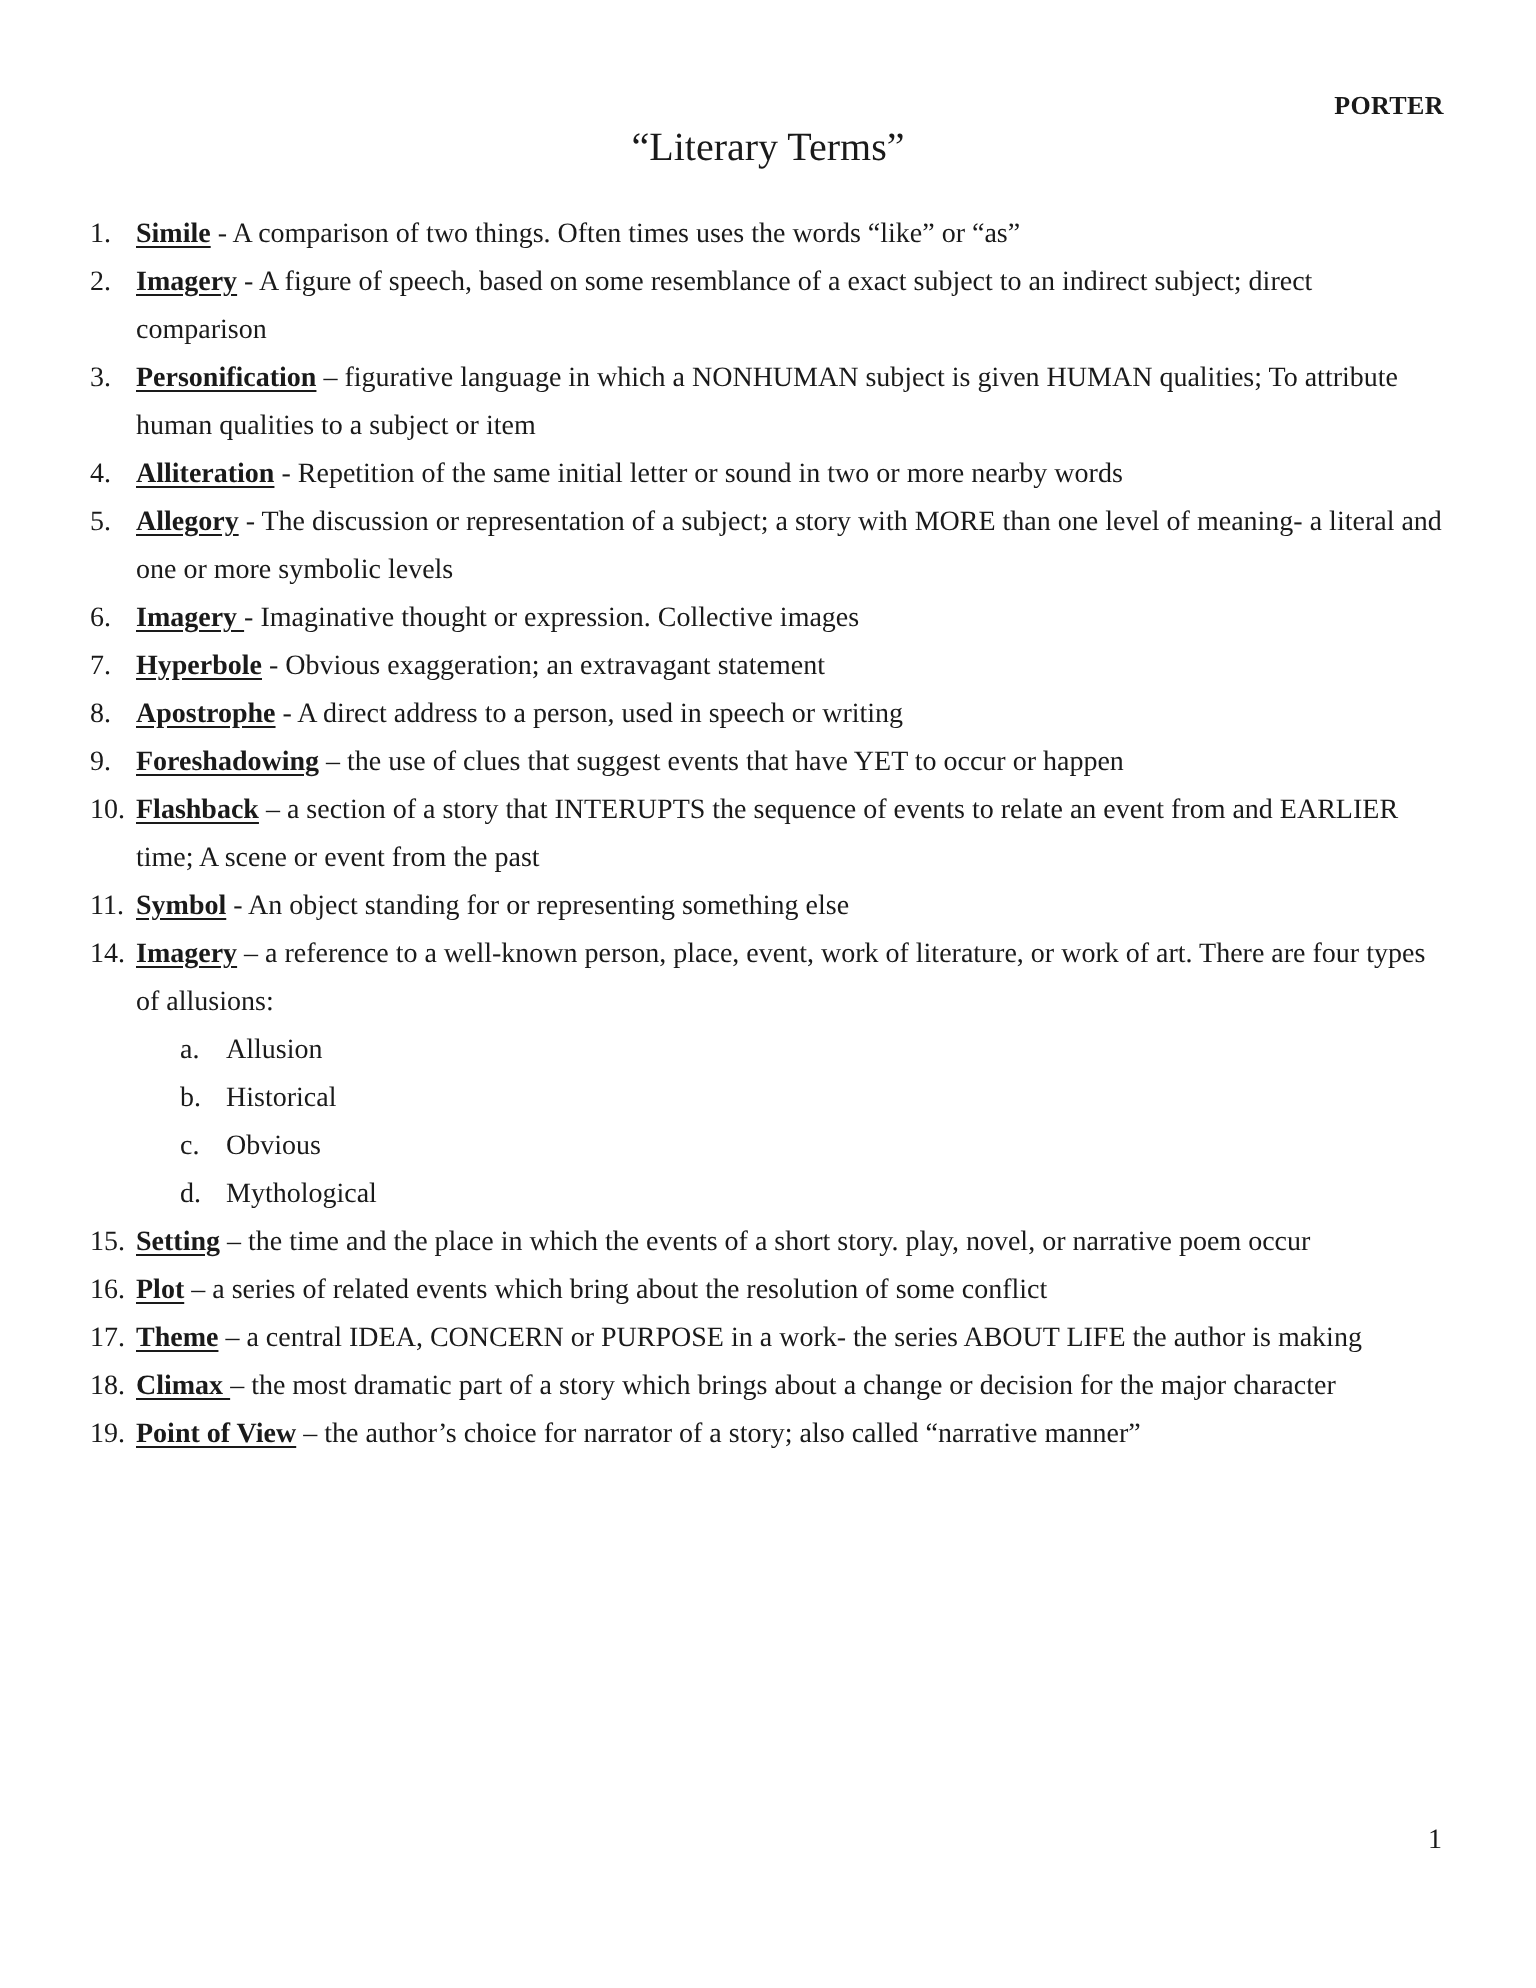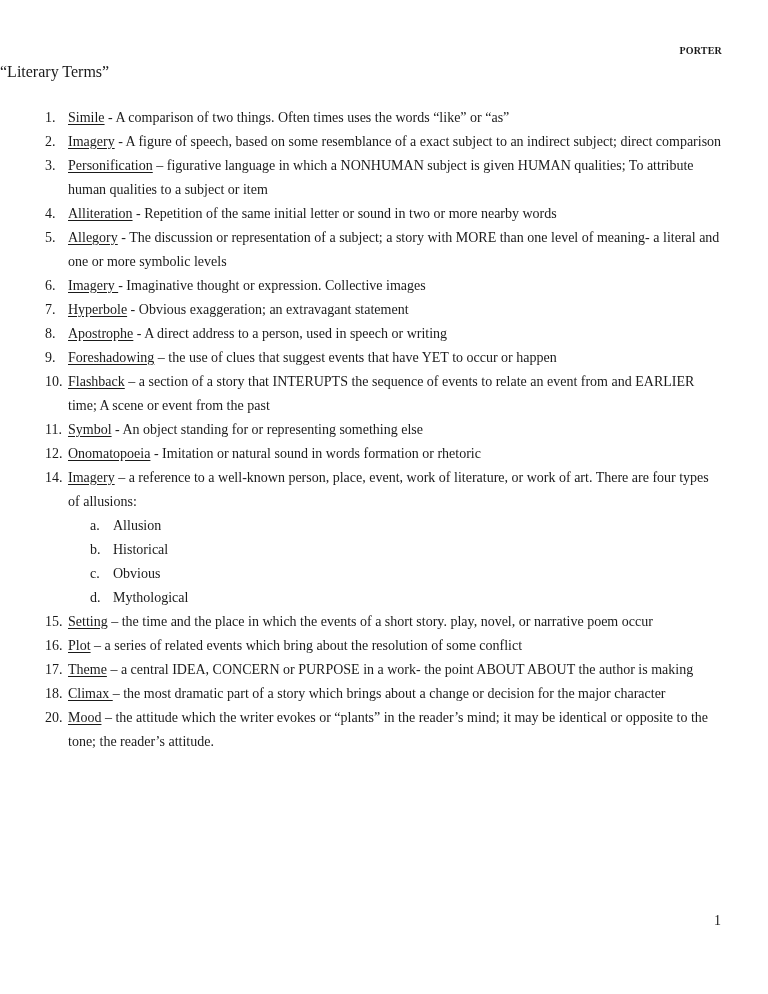--- a/index.html
+++ b/index.html
@@ -14,29 +14,30 @@
       overflow: hidden;
       font-family: "Liberation Serif", "DejaVu Serif", serif;
       color: #1a1a1a;
     }
     .author {
       position: absolute;
       top: 45px;
       right: 46px;
       font-family: "Liberation Serif", serif;
       font-weight: bold;
-      font-size: 10px;
+      font-size: 13px;
       letter-spacing: 0.2px;
     }
     .title {
       position: absolute;
       top: 63px;
       left: 0;
       width: 768px;
-      font-size: 16px;
+      text-align: center;
+      font-size: 20px;
       padding-left: 0;
     }
     .title-inner {
       display: inline-block;
       margin-left: 0;
       transform: translateX(0);
     }
     .list {
       position: absolute;
       top: 106px;
@@ -54,21 +55,21 @@
       line-height: 24px;
     }
     .num {
       position: absolute;
       left: 45px;
       top: 0;
       width: 22px;
       text-align: left;
     }
     .term {
-      font-weight: normal;
+      font-weight: bold;
       text-decoration: underline;
       text-underline-offset: 2px;
     }
     .sublist {
       margin: 0;
       padding: 0;
       list-style: none;
     }
     .subitem {
       position: relative;
@@ -124,23 +125,20 @@
   <li class="item">
     <span class="num">9.</span><span class="term">Foreshadowing</span><span> – </span><span>the use of clues that suggest events that have YET to occur or happen</span>
   </li>
   <li class="item">
     <span class="num">10.</span><span class="term">Flashback</span><span> – </span><span>a section of a story that INTERUPTS the sequence of events to relate an event from and EARLIER time; A scene or event from the past</span>
   </li>
   <li class="item">
     <span class="num">11.</span><span class="term">Symbol</span><span> - </span><span>An object standing for or representing something else</span>
   </li>
   <li class="item">
-    <span class="num">12.</span><span class="term">Onomatopoeia</span><span> - </span><span>Imitation or natural sound in words formation or rhetoric</span>
-  </li>
-  <li class="item">
     <span class="num">14.</span><span class="term">Imagery</span><span> – </span><span>a reference to a well-known person, place, event, work of literature, or work of art.  There are four types of allusions:</span>
     <ol class="sublist">
       <li class="subitem">
         <span class="subletter">a.</span><span>Allusion</span>
       </li>
       <li class="subitem">
         <span class="subletter">b.</span><span>Historical</span>
       </li>
       <li class="subitem">
         <span class="subletter">c.</span><span>Obvious</span>
@@ -150,23 +148,23 @@
       </li>
     </ol>
   </li>
   <li class="item">
     <span class="num">15.</span><span class="term">Setting</span><span> – </span><span>the time and the place in which the events of a short story. play, novel, or narrative poem occur</span>
   </li>
   <li class="item">
     <span class="num">16.</span><span class="term">Plot</span><span> – </span><span>a series of related events which bring about the resolution of some conflict</span>
   </li>
   <li class="item">
-    <span class="num">17.</span><span class="term">Theme</span><span> – </span><span>a central IDEA, CONCERN or PURPOSE in a work- the point ABOUT ABOUT the author is making</span>
+    <span class="num">17.</span><span class="term">Theme</span><span> – </span><span>a central IDEA, CONCERN or PURPOSE in a work- the series ABOUT LIFE the author is making</span>
   </li>
   <li class="item">
     <span class="num">18.</span><span class="term">Climax </span><span>– </span><span>the most dramatic part of a story which brings about a change or decision for the major character</span>
   </li>
   <li class="item">
-    <span class="num">20.</span><span class="term">Mood</span><span> – </span><span>the attitude which the writer evokes or “plants” in the reader’s mind; it may be identical or opposite to the tone; the reader’s attitude.</span>
+    <span class="num">19.</span><span class="term">Point of View</span><span> – </span><span>the author’s choice for narrator of a story; also called “narrative manner”</span>
   </li>
 </ol>
 
 <div class="page-num">1</div>
 
 </body></html>

